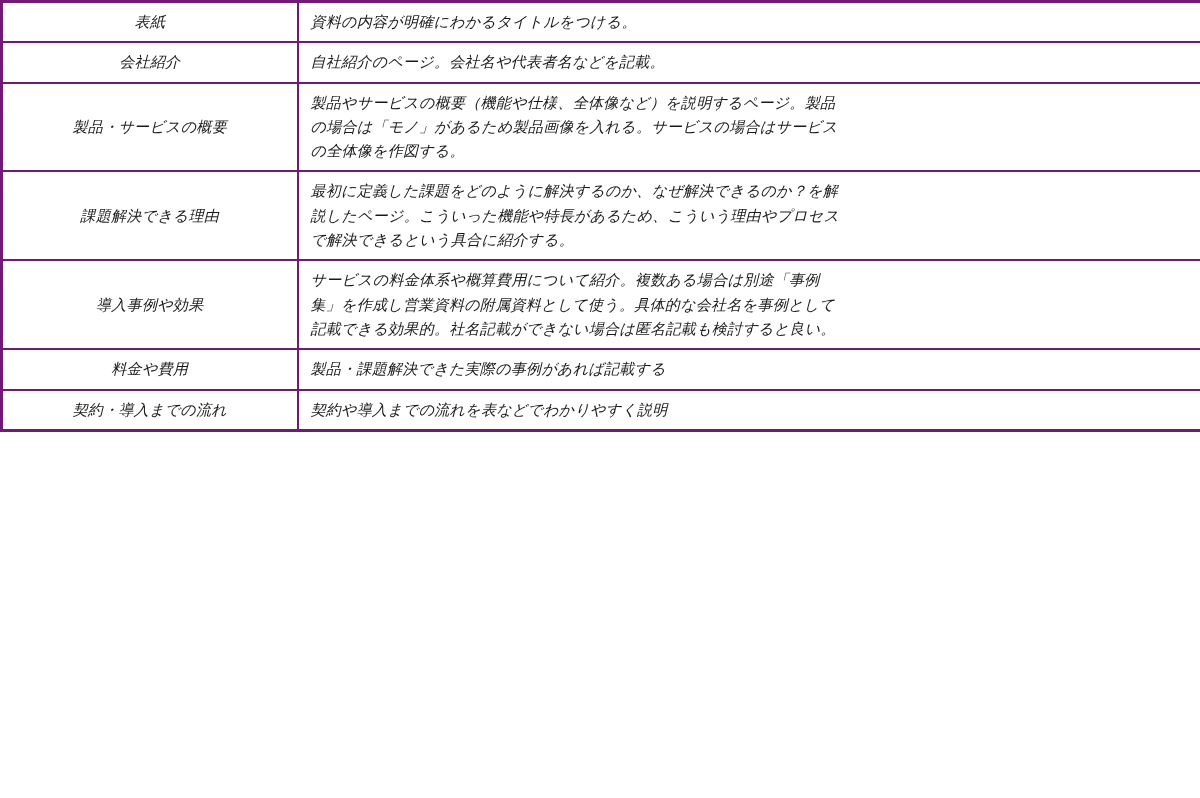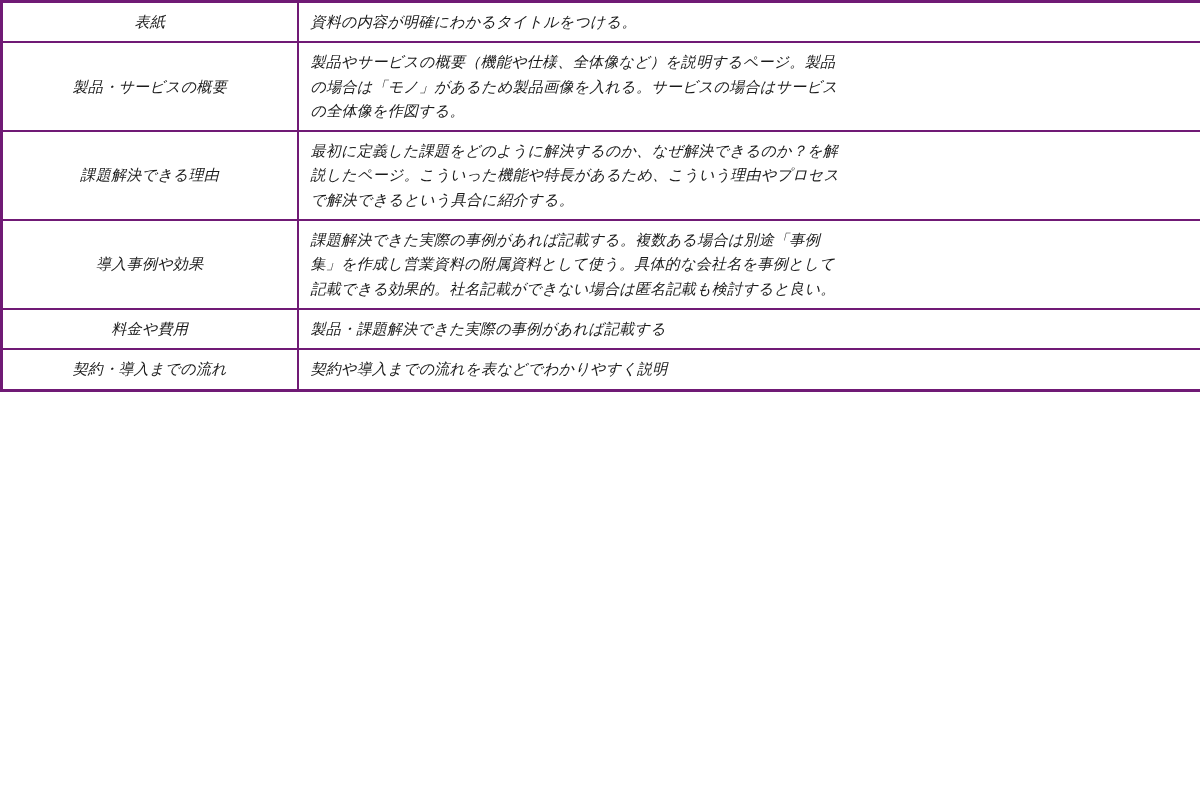--- a/index.html
+++ b/index.html
@@ -61,20 +61,28 @@
       <tr>
         <td class="cell-label">
           <span class="line">表紙</span>
         </td>
         <td class="cell-desc">
           <span class="line">資料の内容が明確にわかるタイトルをつける。</span>
         </td>
       </tr>
       <tr>
         <td class="cell-label">
+          <span class="line">会社紹介</span>
+        </td>
+        <td class="cell-desc">
+          <span class="line">自社紹介のページ。会社名や代表者名などを記載。</span>
+        </td>
+      </tr>
+      <tr>
+        <td class="cell-label">
           <span class="line">製品・サービスの概要</span>
         </td>
         <td class="cell-desc">
           <span class="line">製品やサービスの概要（機能や仕様、全体像など）を説明するページ。製品</span>
           <span class="line">の場合は「モノ」があるため製品画像を入れる。サービスの場合はサービス</span>
           <span class="line">の全体像を作図する。</span>
         </td>
       </tr>
       <tr>
         <td class="cell-label">
@@ -84,21 +92,21 @@
           <span class="line">最初に定義した課題をどのように解決するのか、なぜ解決できるのか？を解</span>
           <span class="line">説したページ。こういった機能や特長があるため、こういう理由やプロセス</span>
           <span class="line">で解決できるという具合に紹介する。</span>
         </td>
       </tr>
       <tr>
         <td class="cell-label">
           <span class="line">導入事例や効果</span>
         </td>
         <td class="cell-desc">
-          <span class="line">課題解決できた実際の事例があれば記載する。複数ある場合は別途「事例</span>
+          <span class="line">サービスの料金体系や概算費用について紹介。複数ある場合は別途「事例</span>
           <span class="line">集」を作成し営業資料の附属資料として使う。具体的な会社名を事例として</span>
           <span class="line">記載できる効果的。社名記載ができない場合は匿名記載も検討すると良い。</span>
         </td>
       </tr>
       <tr>
         <td class="cell-label">
           <span class="line">料金や費用</span>
         </td>
         <td class="cell-desc">
           <span class="line">製品・課題解決できた実際の事例があれば記載する</span>

